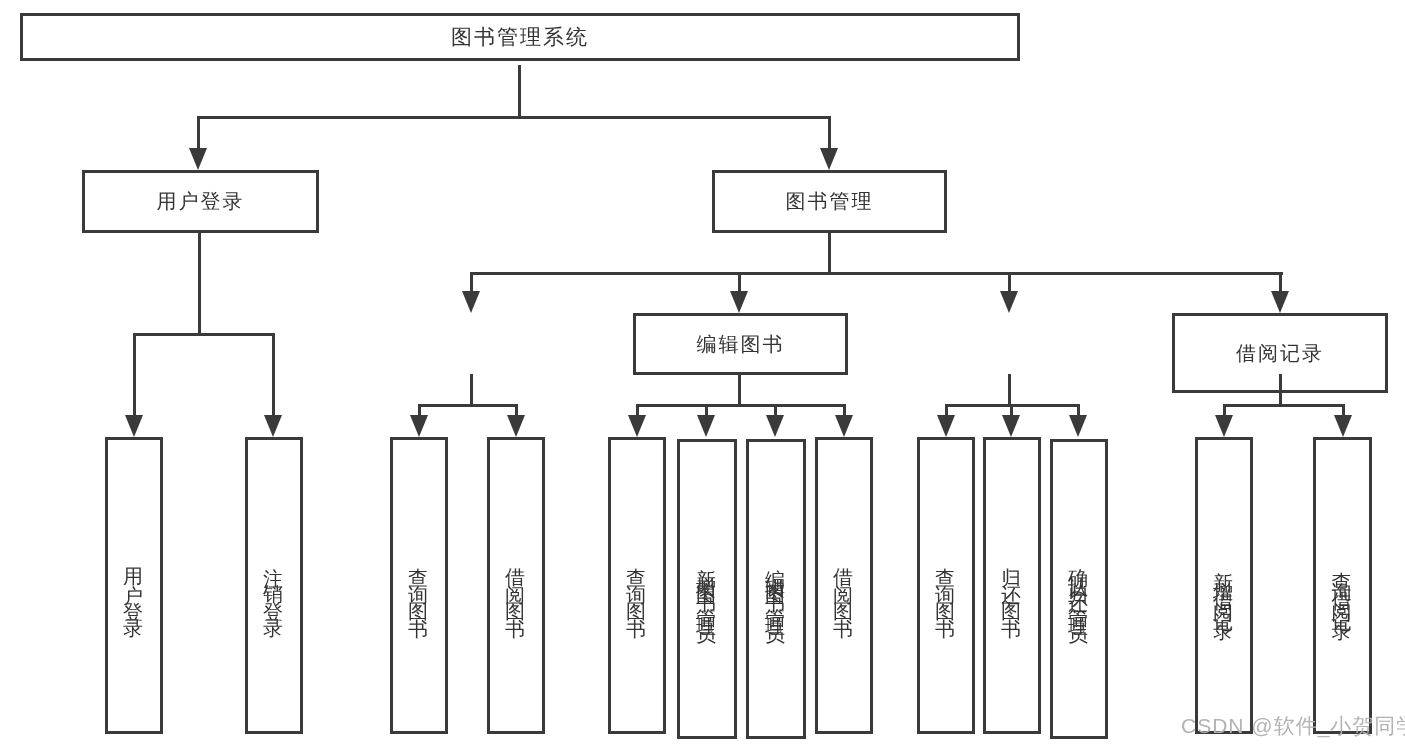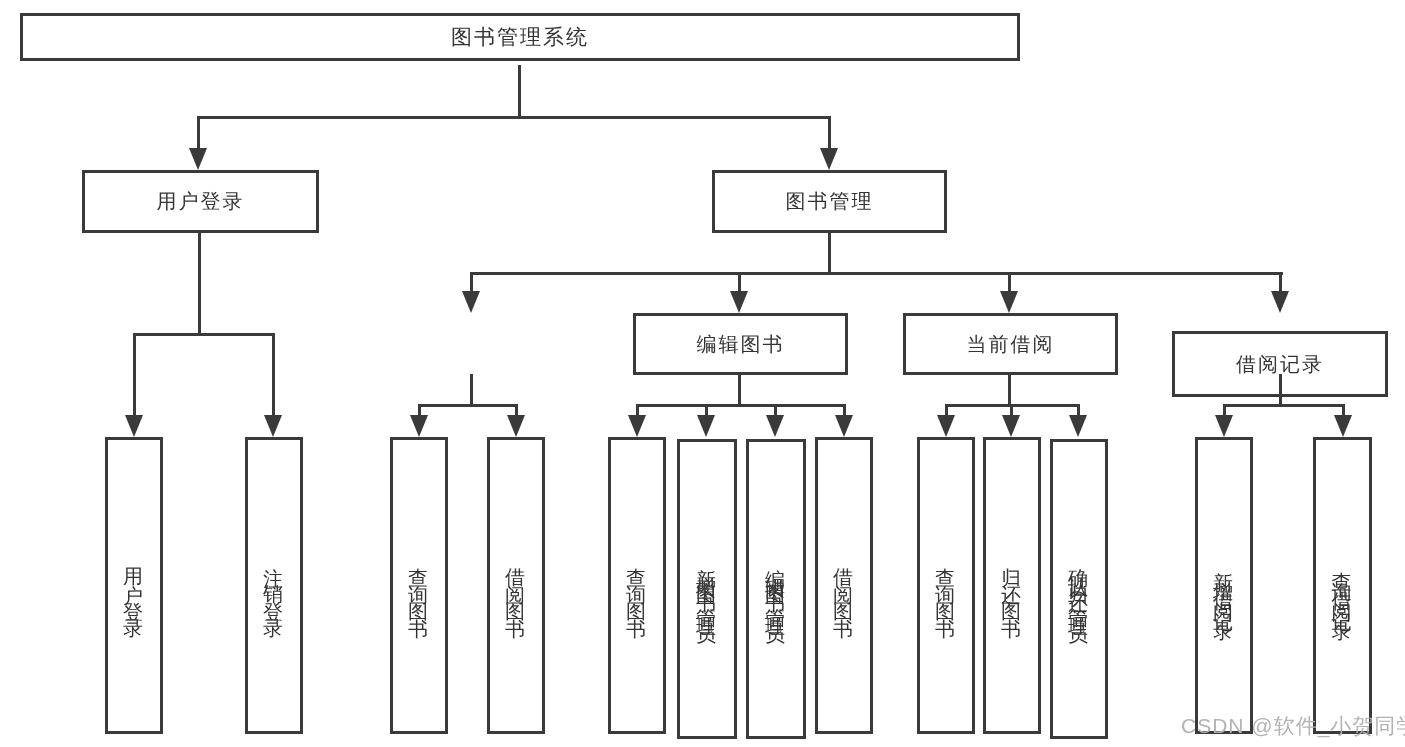--- a/index.html
+++ b/index.html
@@ -102,24 +102,21 @@
   <div class="line" style="left:738px; top:272px; width:3px; height:21px;"></div>
   <div class="arrow" style="left:730px; top:291px;"></div>
   <div class="line" style="left:1008px; top:272px; width:3px; height:21px;"></div>
   <div class="arrow" style="left:1000px; top:291px;"></div>
   <div class="line" style="left:1279px; top:272px; width:3px; height:21px;"></div>
   <div class="arrow" style="left:1271px; top:291px;"></div>
 
   <div class="hbox" style="left:633px; top:313px; width:215px; height:62px;">
     <span>编辑图书</span>
   </div>
-  <div class="hbox" style="left:903px; top:313px; width:215px; height:62px;">
-    <span>当前借阅</span>
-  </div>
-  <div class="hbox" style="left:1172px; top:331px; width:216px; height:66px;font-family:Liberation Mono, monospace;">
+  <div class="hbox" style="left:1172px; top:313px; width:216px; height:80px;font-family:Liberation Mono, monospace;">
     <span>借阅记录</span>
   </div>
 
   <div class="line" style="left:470px; top:374px; width:3px; height:32px;"></div>
   <div class="line" style="left:418px; top:404px; width:100px; height:3px;"></div>
   <div class="line" style="left:418px; top:404px; width:3px; height:13px;"></div>
   <div class="arrow" style="left:410px; top:415px;"></div>
   <div class="line" style="left:515px; top:404px; width:3px; height:13px;"></div>
   <div class="arrow" style="left:507px; top:415px;"></div>
 

